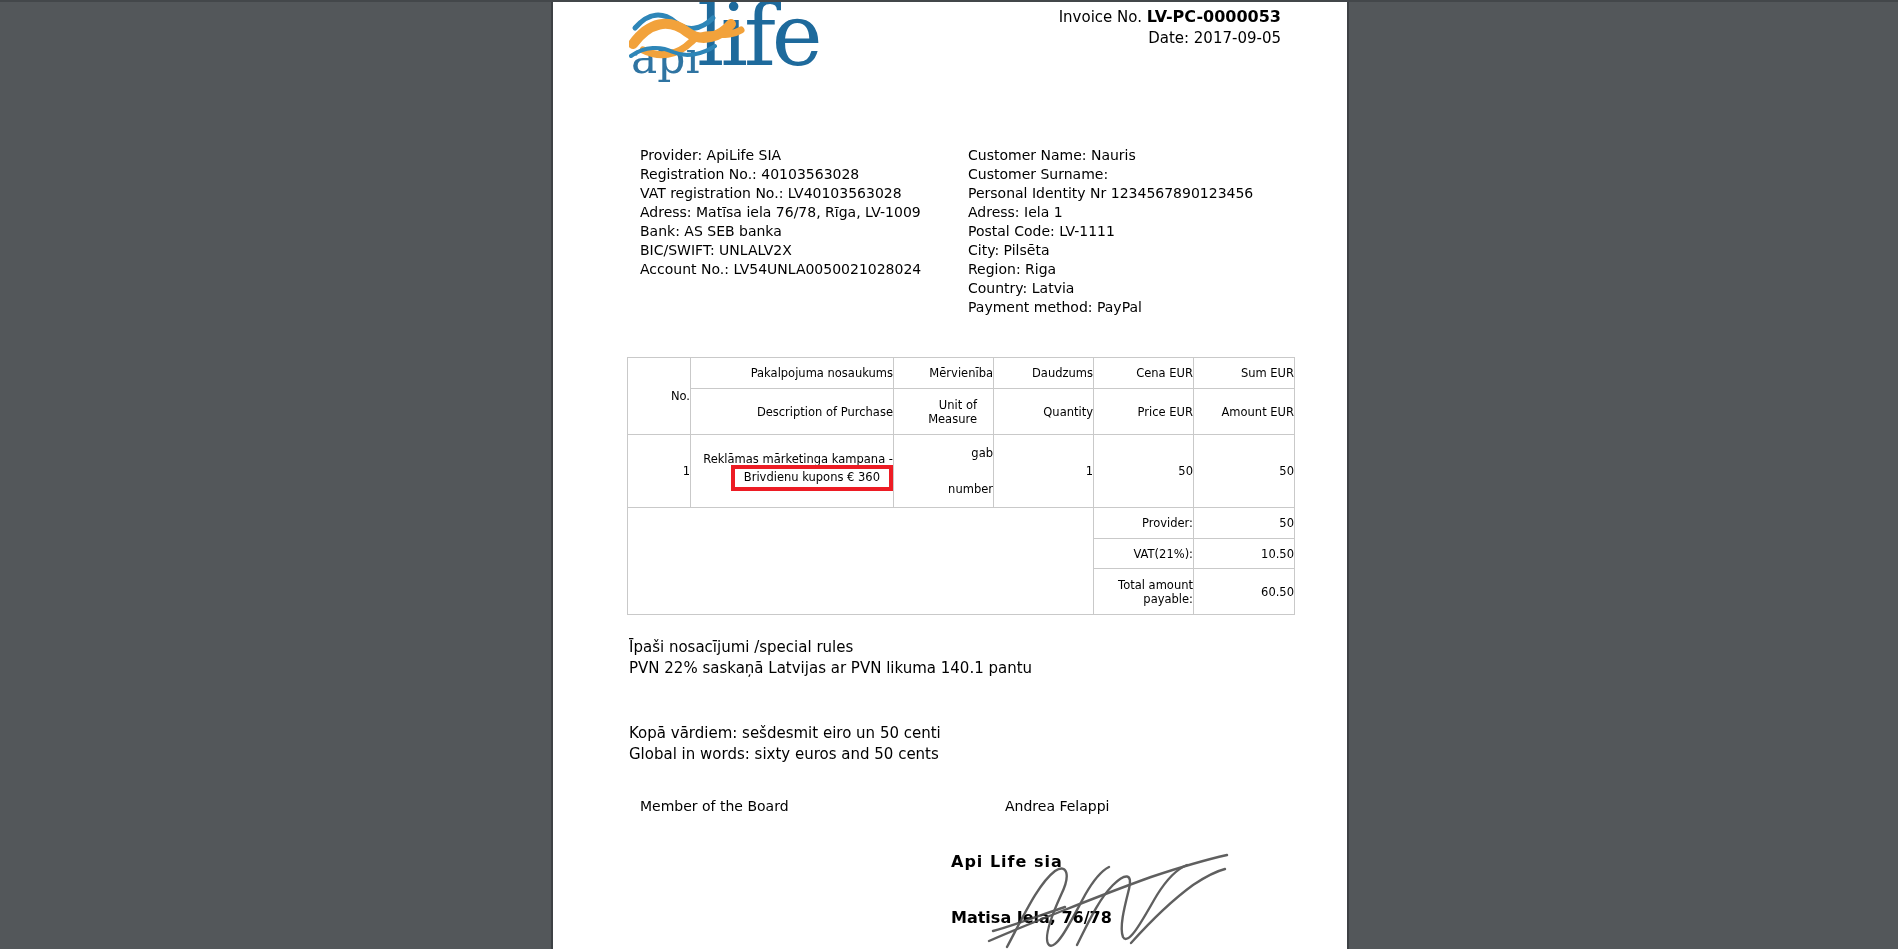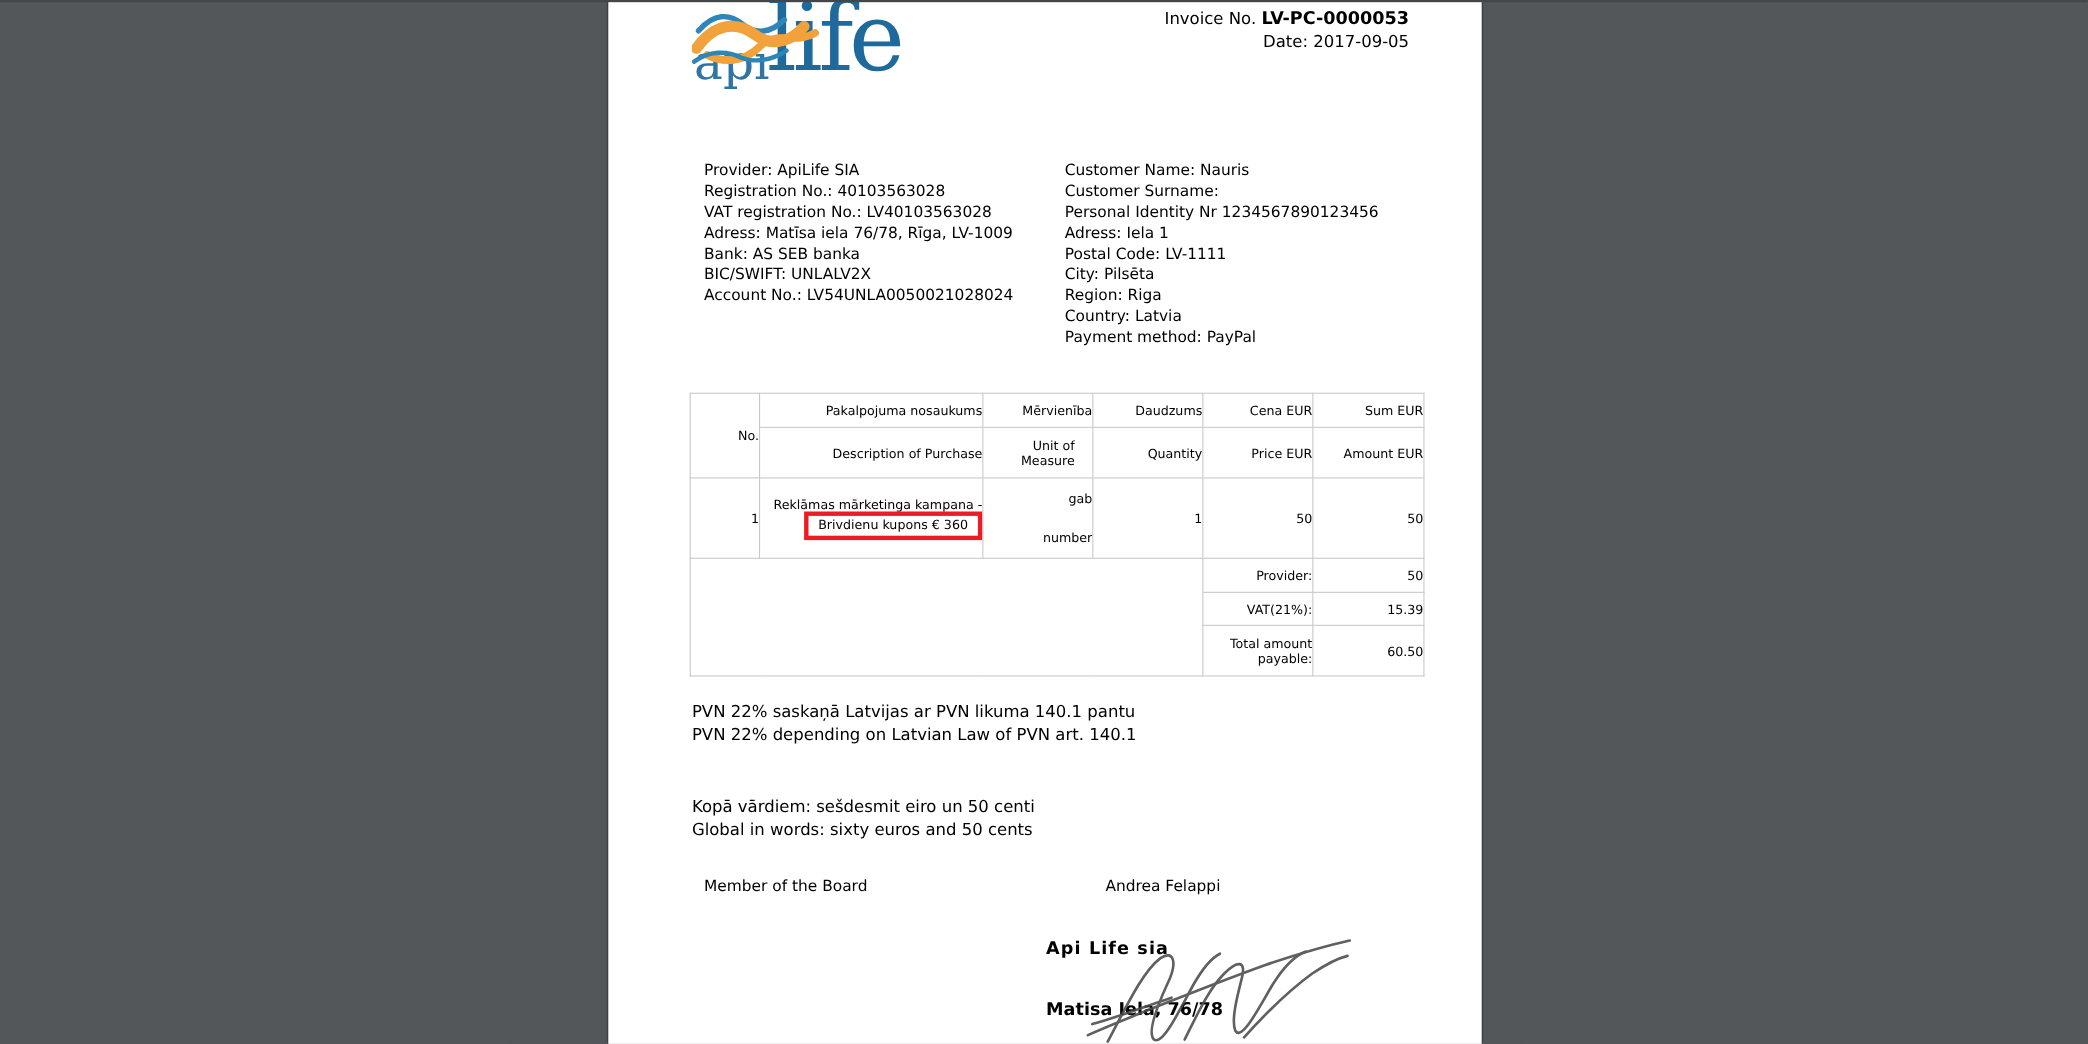--- a/index.html
+++ b/index.html
@@ -174,32 +174,32 @@
         <td>50</td>
         <td>50</td>
       </tr>
       <tr class="tot1">
         <td class="blank" colspan="4" rowspan="3"></td>
         <td class="tlabel">Provider:</td>
         <td>50</td>
       </tr>
       <tr class="tot2">
         <td class="tlabel">VAT(21%):</td>
-        <td>15.39</td>
+        <td>10.50</td>
       </tr>
       <tr class="tot3">
         <td class="tlabel">Total amount payable:</td>
         <td>60.50</td>
       </tr>
     </tbody>
   </table>
 
   <div class="rules">
+    <div>Īpaši nosacījumi /special rules</div>
     <div>PVN 22% saskaņā Latvijas ar PVN likuma 140.1 pantu</div>
-    <div>PVN 22% depending on Latvian Law of PVN art. 140.1</div>
   </div>
 
   <div class="words">
     <div>Kopā vārdiem: sešdesmit eiro un 50 centi</div>
     <div>Global in words: sixty euros and 50 cents</div>
   </div>
 
   <div class="sign-row">
     <span class="sign-role">Member of the Board</span>
     <span class="sign-name">Andrea Felappi</span>

